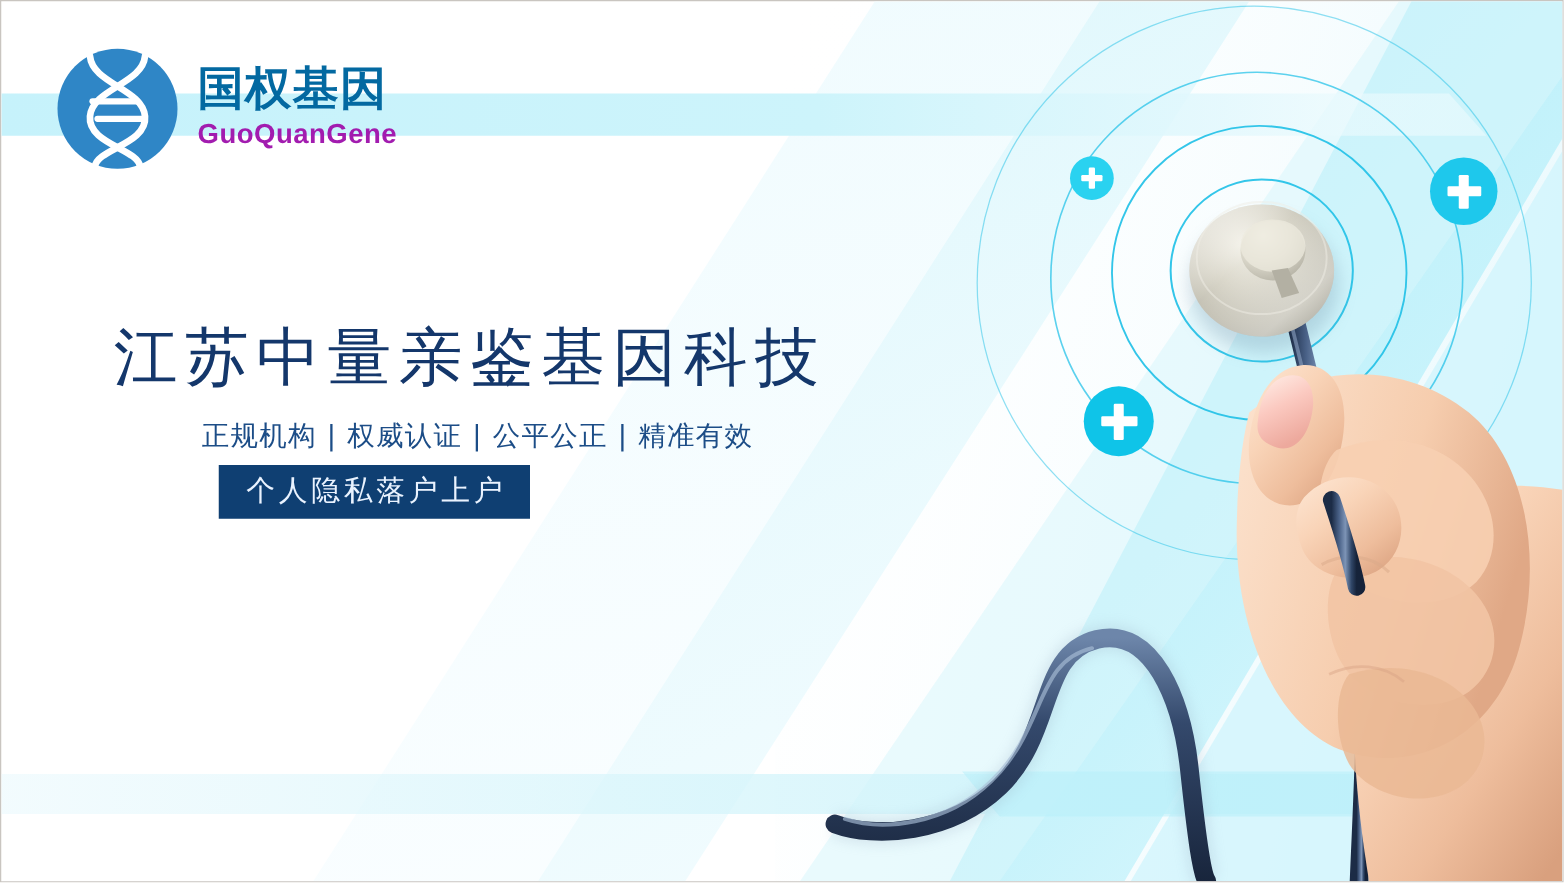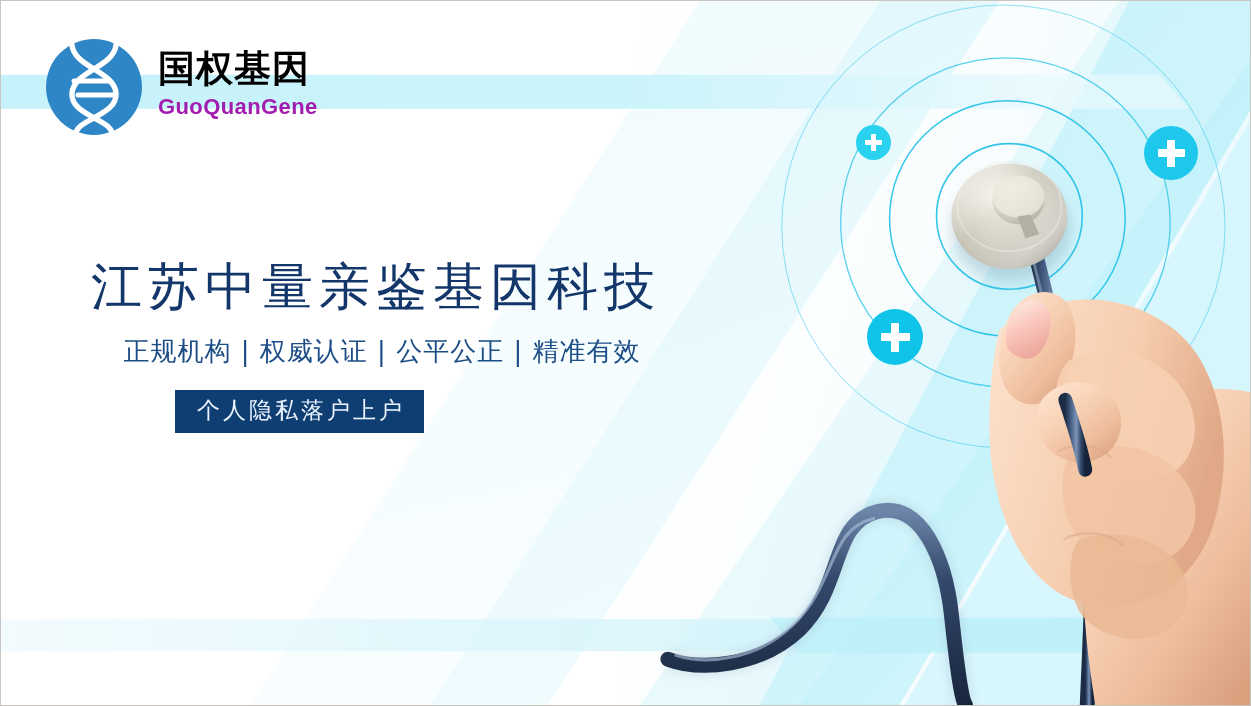--- a/index.html
+++ b/index.html
@@ -24,49 +24,49 @@
 
   
   .logo-block {
     position:absolute; left:43px; top:36px;
     display:flex; align-items:center; gap:14px;
     z-index:6;
   }
   .logo-mark { width:100px; height:100px; display:block; flex:0 0 auto; }
   .logo-text { display:flex; flex-direction:column; justify-content:center; }
   .logo-cn {
-    font-size:37px; font-weight:bold; color:#000000;
+    font-size:37px; font-weight:bold; color:#0369a1;
     letter-spacing:1px; line-height:1.04;
-    font-family:Liberation Mono, monospace;
+    font-family:Liberation Sans, sans-serif;
   }
   .logo-en {
     font-size:22px; font-weight:bold; color:#a21caf;
     letter-spacing:0.4px; line-height:1.3; margin-top:2px;
   }
 
   
   .copy-block {
     position:absolute; left:90px; top:255px;
     z-index:6; width:660px;
   }
   .headline {
     font-family:"Liberation Serif","DejaVu Serif",serif;
     font-size:51px; font-weight:normal; color:#14376b;
     letter-spacing:6px; line-height:1.22;
     white-space:nowrap;
   }
   .subline {
     margin-top:16px;
     font-family:"DejaVu Sans","Liberation Sans",sans-serif;
-    font-size:26px; color:#1c4d87; letter-spacing:1px;
+    font-size:22px; color:#1c4d87; letter-spacing:1px;
     text-align:center; width:582px;
     white-space:nowrap;
   }
   .tag-row {
-    margin-top:21px; display:flex; gap:10px;
+    margin-top:8px; display:flex; gap:10px;
     padding-left:84px;
   }
   .tag {
     background:#0f3f72; color:#eaf3ff;
     font-family:"Liberation Serif","DejaVu Serif",serif;
     font-size:23px; letter-spacing:3px;
     padding:8px 19px 9px 22px;
     line-height:1.1; white-space:nowrap;
     display:inline-block;
   }

